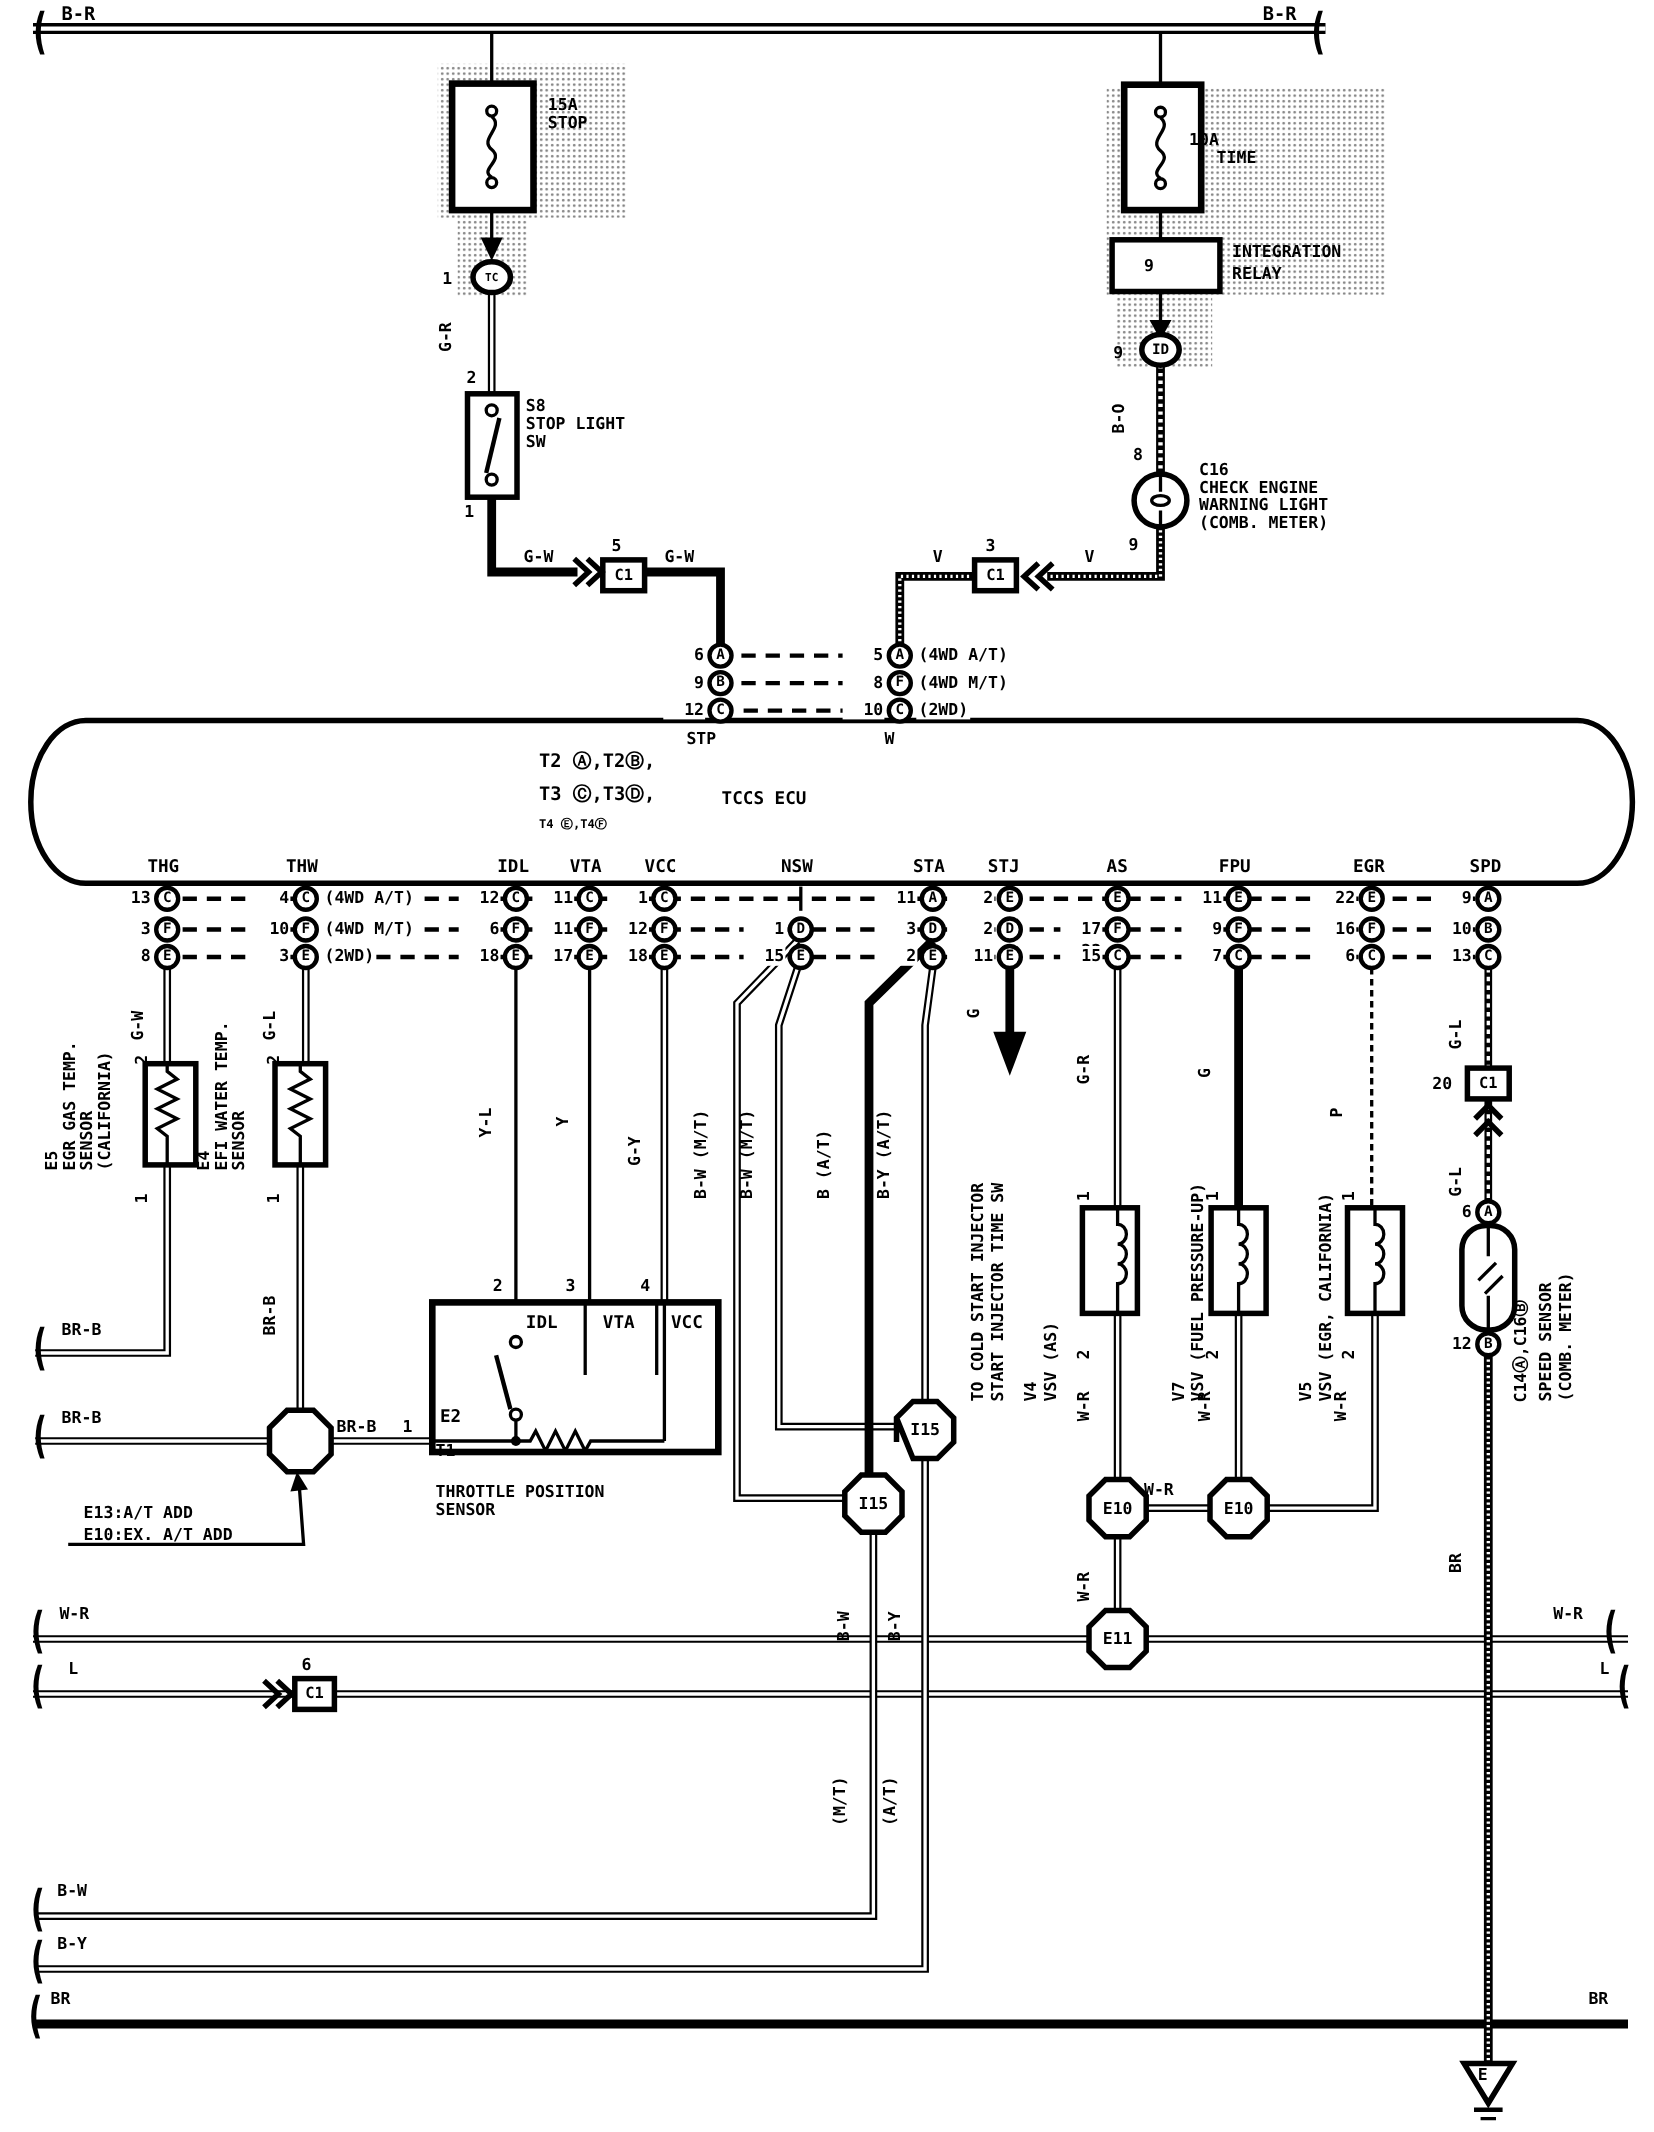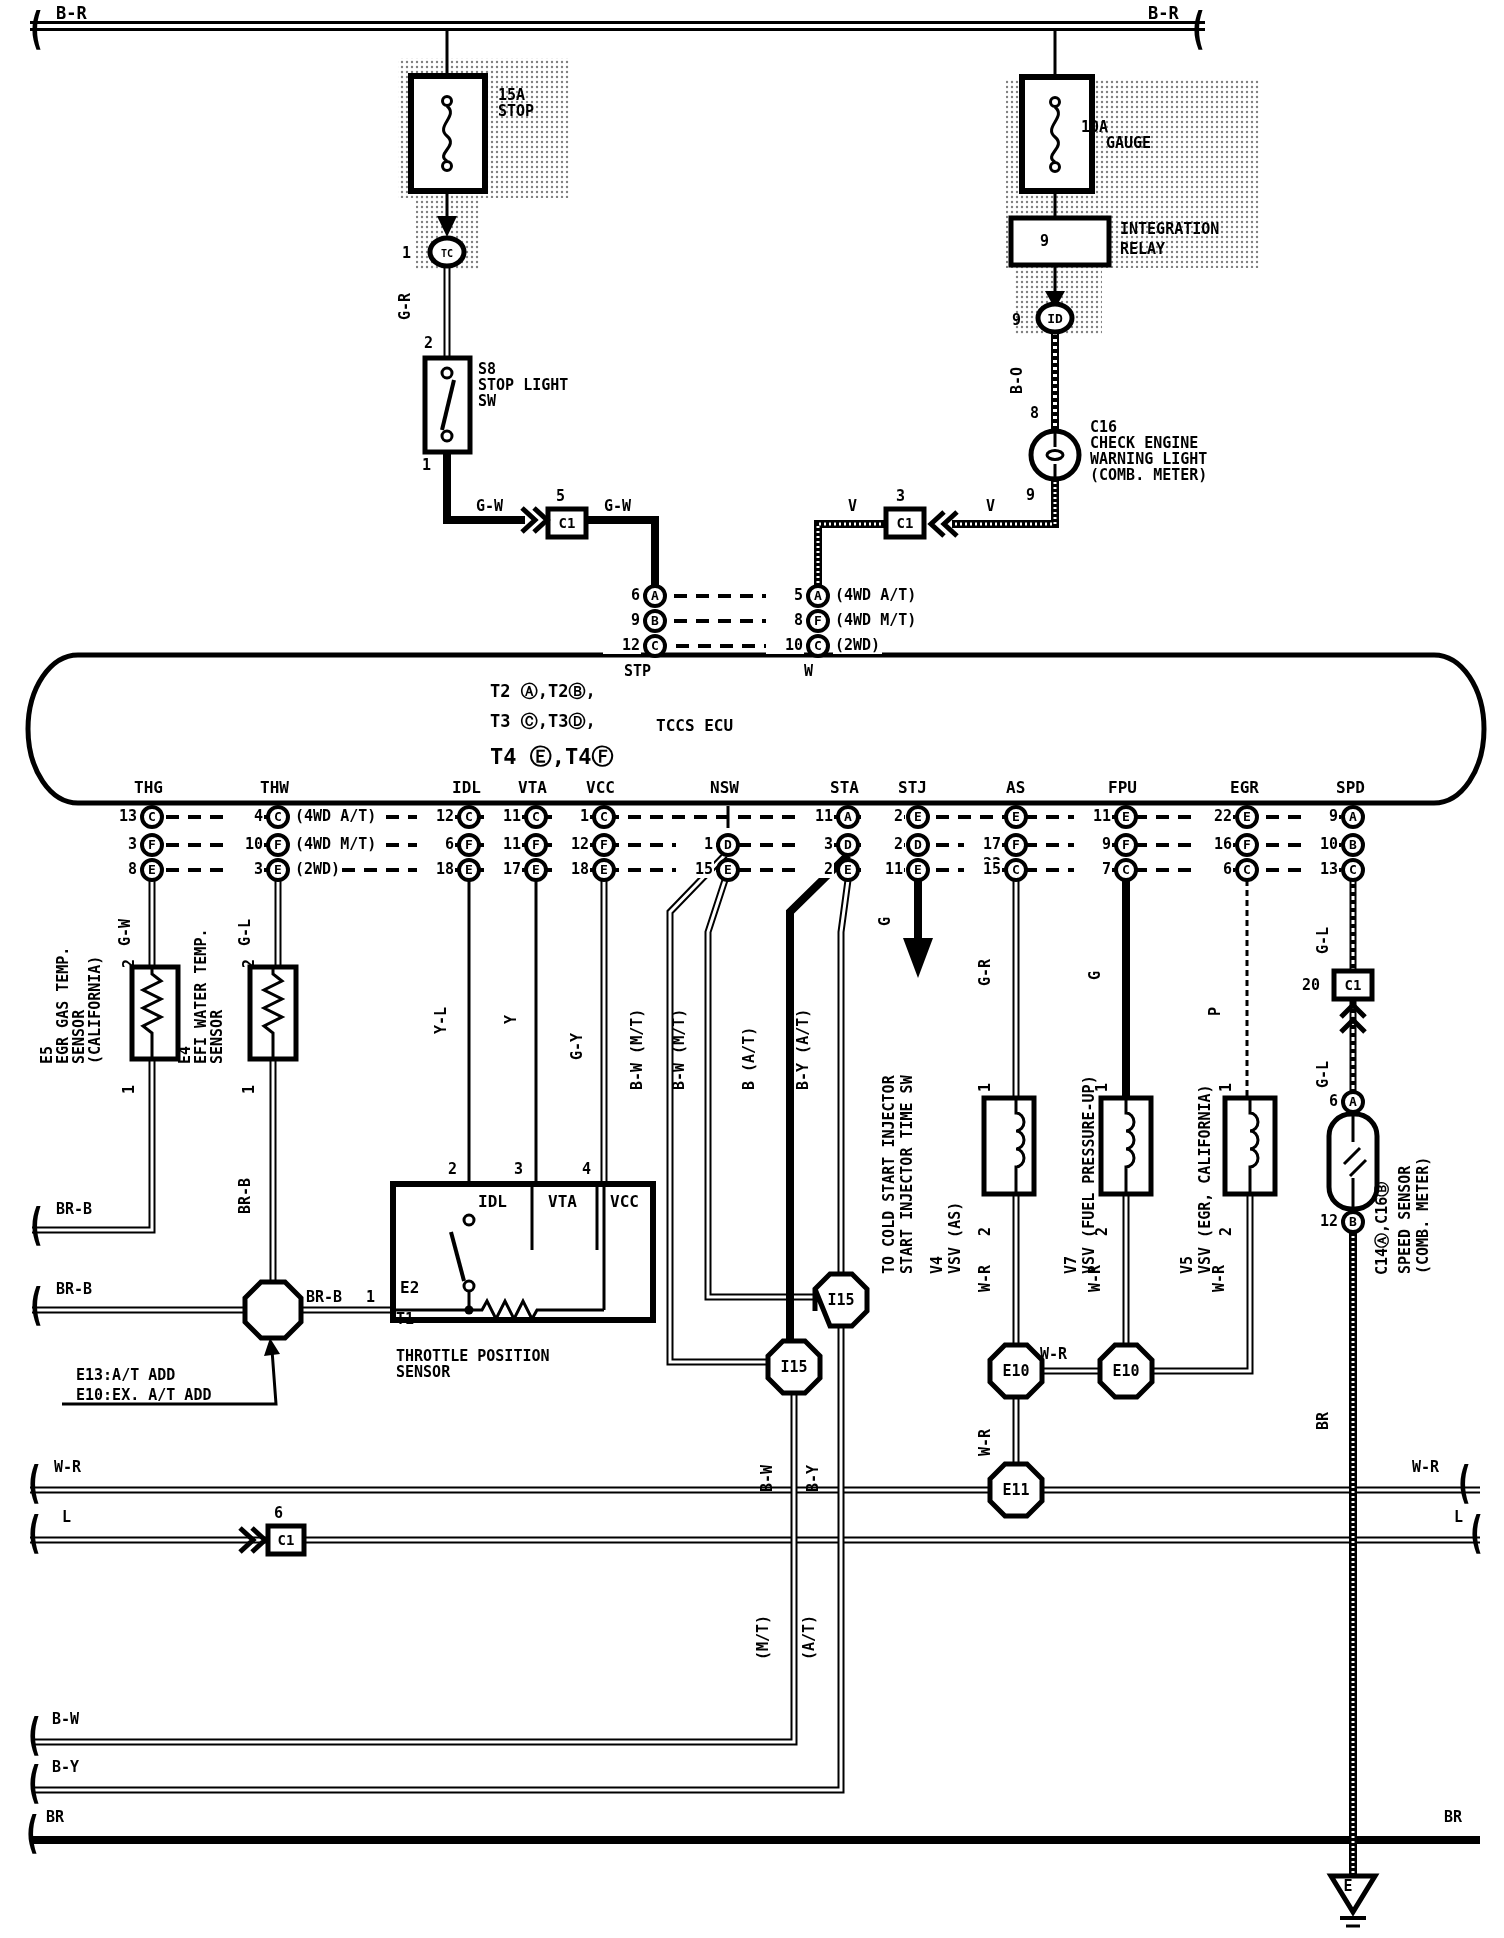--- a/index.html
+++ b/index.html
@@ -259,21 +259,21 @@
     <path class="sym" d="M1346,1926 H1360"></path>
   </g>
 </svg>
 <span class="lb h" style="font-size: 17px; left: 56px; top: 3px;">B-R</span>
     <span class="lb cut" style="left: 30px; top: 2px;">(</span>
     <span class="lb h" style="font-size: 17px; left: 1148px; top: 3px;">B-R</span>
     <span class="lb cut" style="left: 1192px; top: 2px;">(</span>
     <span class="lb h" style="left: 498px; top: 86px;">15A</span>
     <span class="lb h" style="left: 498px; top: 102px;">STOP</span>
     <span class="lb h" style="left: 1041px; top: 118px; margin-left: 40px;">10A</span>
-    <span class="lb h" style="left: 1106px; top: 134px;">GAUGE</span>
+    <span class="lb h" style="left: 1106px; top: 134px;">TIME</span>
     <span class="lb h" style="left: 1120px; top: 220px;">INTEGRATION</span>
     <span class="lb h" style="left: 1120px; top: 240px;">RELAY</span>
     <span class="lb h" style="left: 1040px; top: 232px;">9</span>
     <span class="lb h" style="left: 402px; top: 244px;">1</span>
     <span class="lb c" style="font-size: 10px; left: 447px; top: 253px;">TC</span>
     <span class="lb h" style="left: 1012px; top: 311px;">9</span>
     <span class="lb c" style="font-size: 13px; left: 1055px; top: 318px;">ID</span>
     <span class="lb v" style="left: 414px; top: 302px;">G-R</span>
     <span class="lb h" style="left: 424px; top: 334px;">2</span>
     <span class="lb h" style="left: 478px; top: 360px;">S8</span>
@@ -293,21 +293,21 @@
     <span class="lb h" style="left: 1026px; top: 486px;">9</span>
     <span class="lb h" style="left: 986px; top: 497px;">V</span>
     <span class="lb h" style="left: 896px; top: 487px;">3</span>
     <span class="lb c" style="font-size: 14px; left: 905px; top: 523px;">C1</span>
     <span class="lb h" style="left: 848px; top: 497px;">V</span>
     <span class="lb h" style="left: 624px; top: 662px;">STP</span>
     <span class="lb h" style="left: 804px; top: 662px;">W</span>
     <span class="lb h" style="font-size: 17px; left: 490px; top: 680px;">T2 Ⓐ,T2Ⓑ,</span>
     <span class="lb h" style="font-size: 17px; left: 490px; top: 710px;">T3 Ⓒ,T3Ⓓ,</span>
     <span class="lb h" style="font-size: 16px; left: 656px; top: 716px;">TCCS ECU</span>
-    <span class="lb h" style="font-size: 22px; left: 490px; top: 742px;">T4 Ⓔ,T4Ⓕ</span>
+    <span class="lb h" style="font-size: 11px; left: 490px; top: 742px;">T4 Ⓔ,T4Ⓕ</span>
     <span class="lb h" style="font-size: 16px; left: 134px; top: 778px;">THG</span>
     <span class="lb h" style="font-size: 16px; left: 260px; top: 778px;">THW</span>
     <span class="lb h" style="font-size: 16px; left: 452px; top: 778px;">IDL</span>
     <span class="lb h" style="font-size: 16px; left: 518px; top: 778px;">VTA</span>
     <span class="lb h" style="font-size: 16px; left: 586px; top: 778px;">VCC</span>
     <span class="lb h" style="font-size: 16px; left: 710px; top: 778px;">NSW</span>
     <span class="lb h" style="font-size: 16px; left: 830px; top: 778px;">STA</span>
     <span class="lb h" style="font-size: 16px; left: 898px; top: 778px;">STJ</span>
     <span class="lb h" style="font-size: 16px; left: 1006px; top: 778px;">AS</span>
     <span class="lb h" style="font-size: 16px; left: 1108px; top: 778px;">FPU</span>

